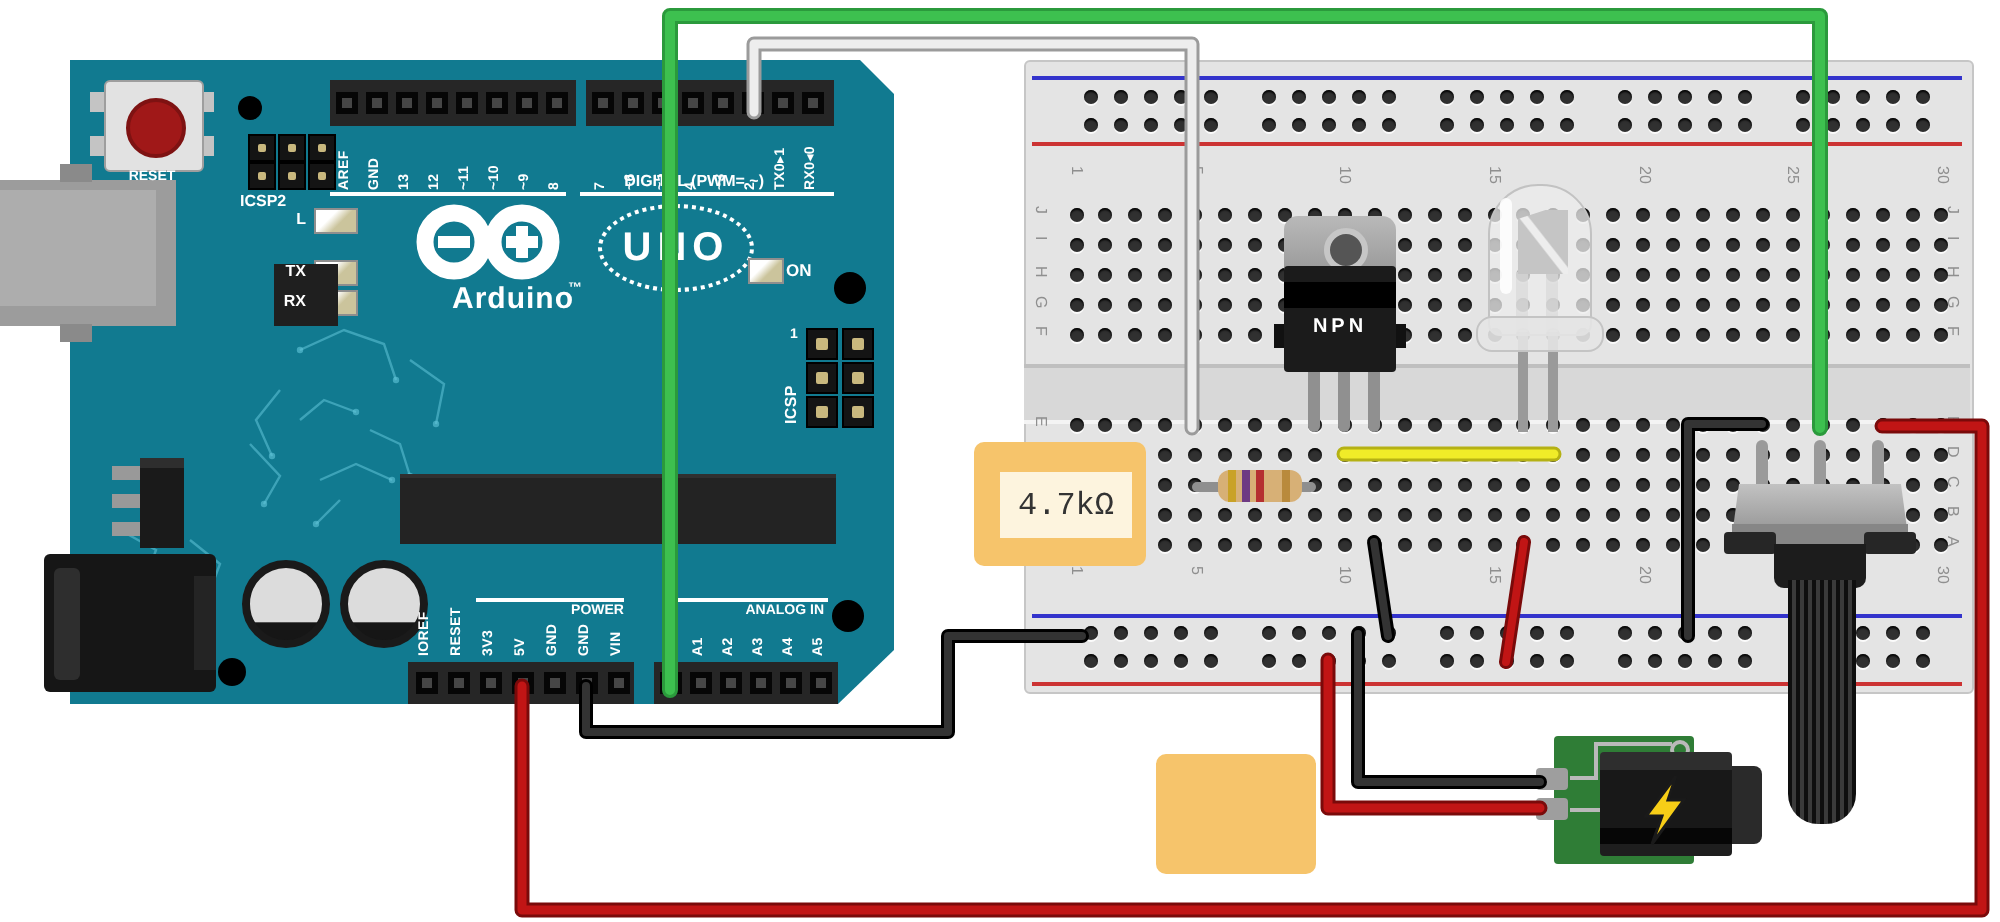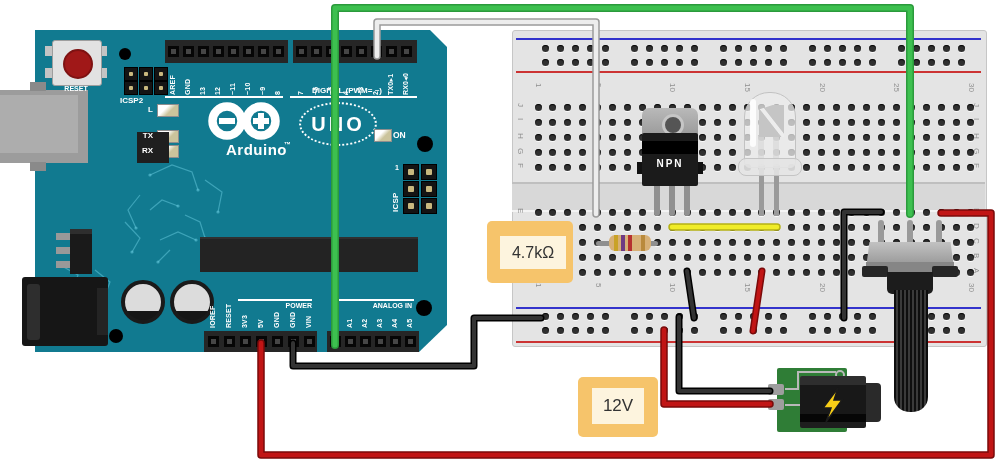--- a/index.html
+++ b/index.html
@@ -14,21 +14,21 @@
   .apin::after{content:"";position:absolute;inset:3px;background:#464646;}
   .ipin{position:absolute;width:14px;height:14px;background:#141414;border:1px solid #000;z-index:5;}
   .ipin::after{content:"";position:absolute;inset:4px;background:#C9B87E;border-radius:1px;}
   
   .vlab{position:absolute;white-space:nowrap;transform-origin:0 0;line-height:8px;z-index:7;}
   .vw{color:#FFF;font-size:7px;font-weight:bold;transform:rotate(-90deg);letter-spacing:.2px;}
   .vg{color:#8F8F8F;font-size:8px;transform:rotate(90deg);}
   .wseg{fill:none;stroke-linecap:round;stroke-linejoin:round;}
   .anno-outer{position:absolute;background:#F6C46B;border-radius:5px;z-index:31;}
   .anno-inner{position:absolute;background:#FDF4DE;display:flex;align-items:center;justify-content:center;
-              color:#333;z-index:32;}
+              color:#333;z-index:32;font-family:Liberation Mono, monospace;}
   .wtxt{color:#fff;font-weight:bold;position:absolute;z-index:7;}
 </style>
 </head>
 <body>
 
 <div id="stage">
 
   <div class="abs" style="left:0;top:0;width:1000px;height:461px;z-index:1;background:#117A90;
               clip-path:polygon(35px 30px,430px 30px,447px 47px,447px 325px,419px 352px,35px 352px);"></div>
 
@@ -202,21 +202,20 @@
   <div class="abs" style="left:768px;top:399px;width:16px;height:11px;background:#9E9E9E;border-radius:2px;z-index:10;"></div>
   <div class="abs" style="left:800px;top:376px;width:66px;height:52px;border-radius:2px;z-index:11;background:linear-gradient(180deg,#2E2E2E 0 9px,#181818 9px 38px,#060606 38px 46px,#1E1E1E 46px);"></div>
   <div class="abs" style="left:866px;top:383px;width:15px;height:39px;background:#2A2A2A;border-radius:0 4px 4px 0;z-index:11;"></div>
   <svg class="abs" style="left:815px;top:383px;z-index:12;" width="36" height="44" viewBox="0 0 36 44">
     <polygon points="23,5 8,25 16,25 11,39 27,17 19,17" fill="#F7CE17" stroke="#1A1A1A" stroke-width="1.5"></polygon>
   </svg>
 
   <div class="anno-outer" style="left:487px;top:221px;width:86px;height:62px;"></div>
   <div class="anno-inner" style="left:500px;top:236px;width:66px;height:33px;font-size:16px;">4.7kΩ</div>
   <div class="anno-outer" style="left:578px;top:377px;width:80px;height:60px;"></div>
-  <div class="anno-inner" style="left:592px;top:388px;width:52px;height:36px;font-size:17px;">12V</div>
 
   <svg id="wires" width="1000" height="461" viewBox="0 0 1000 461" style="position:absolute;left:0;top:0;z-index:30;pointer-events:none;">
 
     <g>
       <polyline class="wseg" points="672,227 777,227" stroke="#B5B114" stroke-width="7.5"></polyline>
       <polyline class="wseg" points="672,227 777,227" stroke="#F0EC28" stroke-width="4.5"></polyline>
     </g>
 
     <g>
       <polyline class="wseg" points="687,271 694,318" stroke="#000" stroke-width="7"></polyline>

